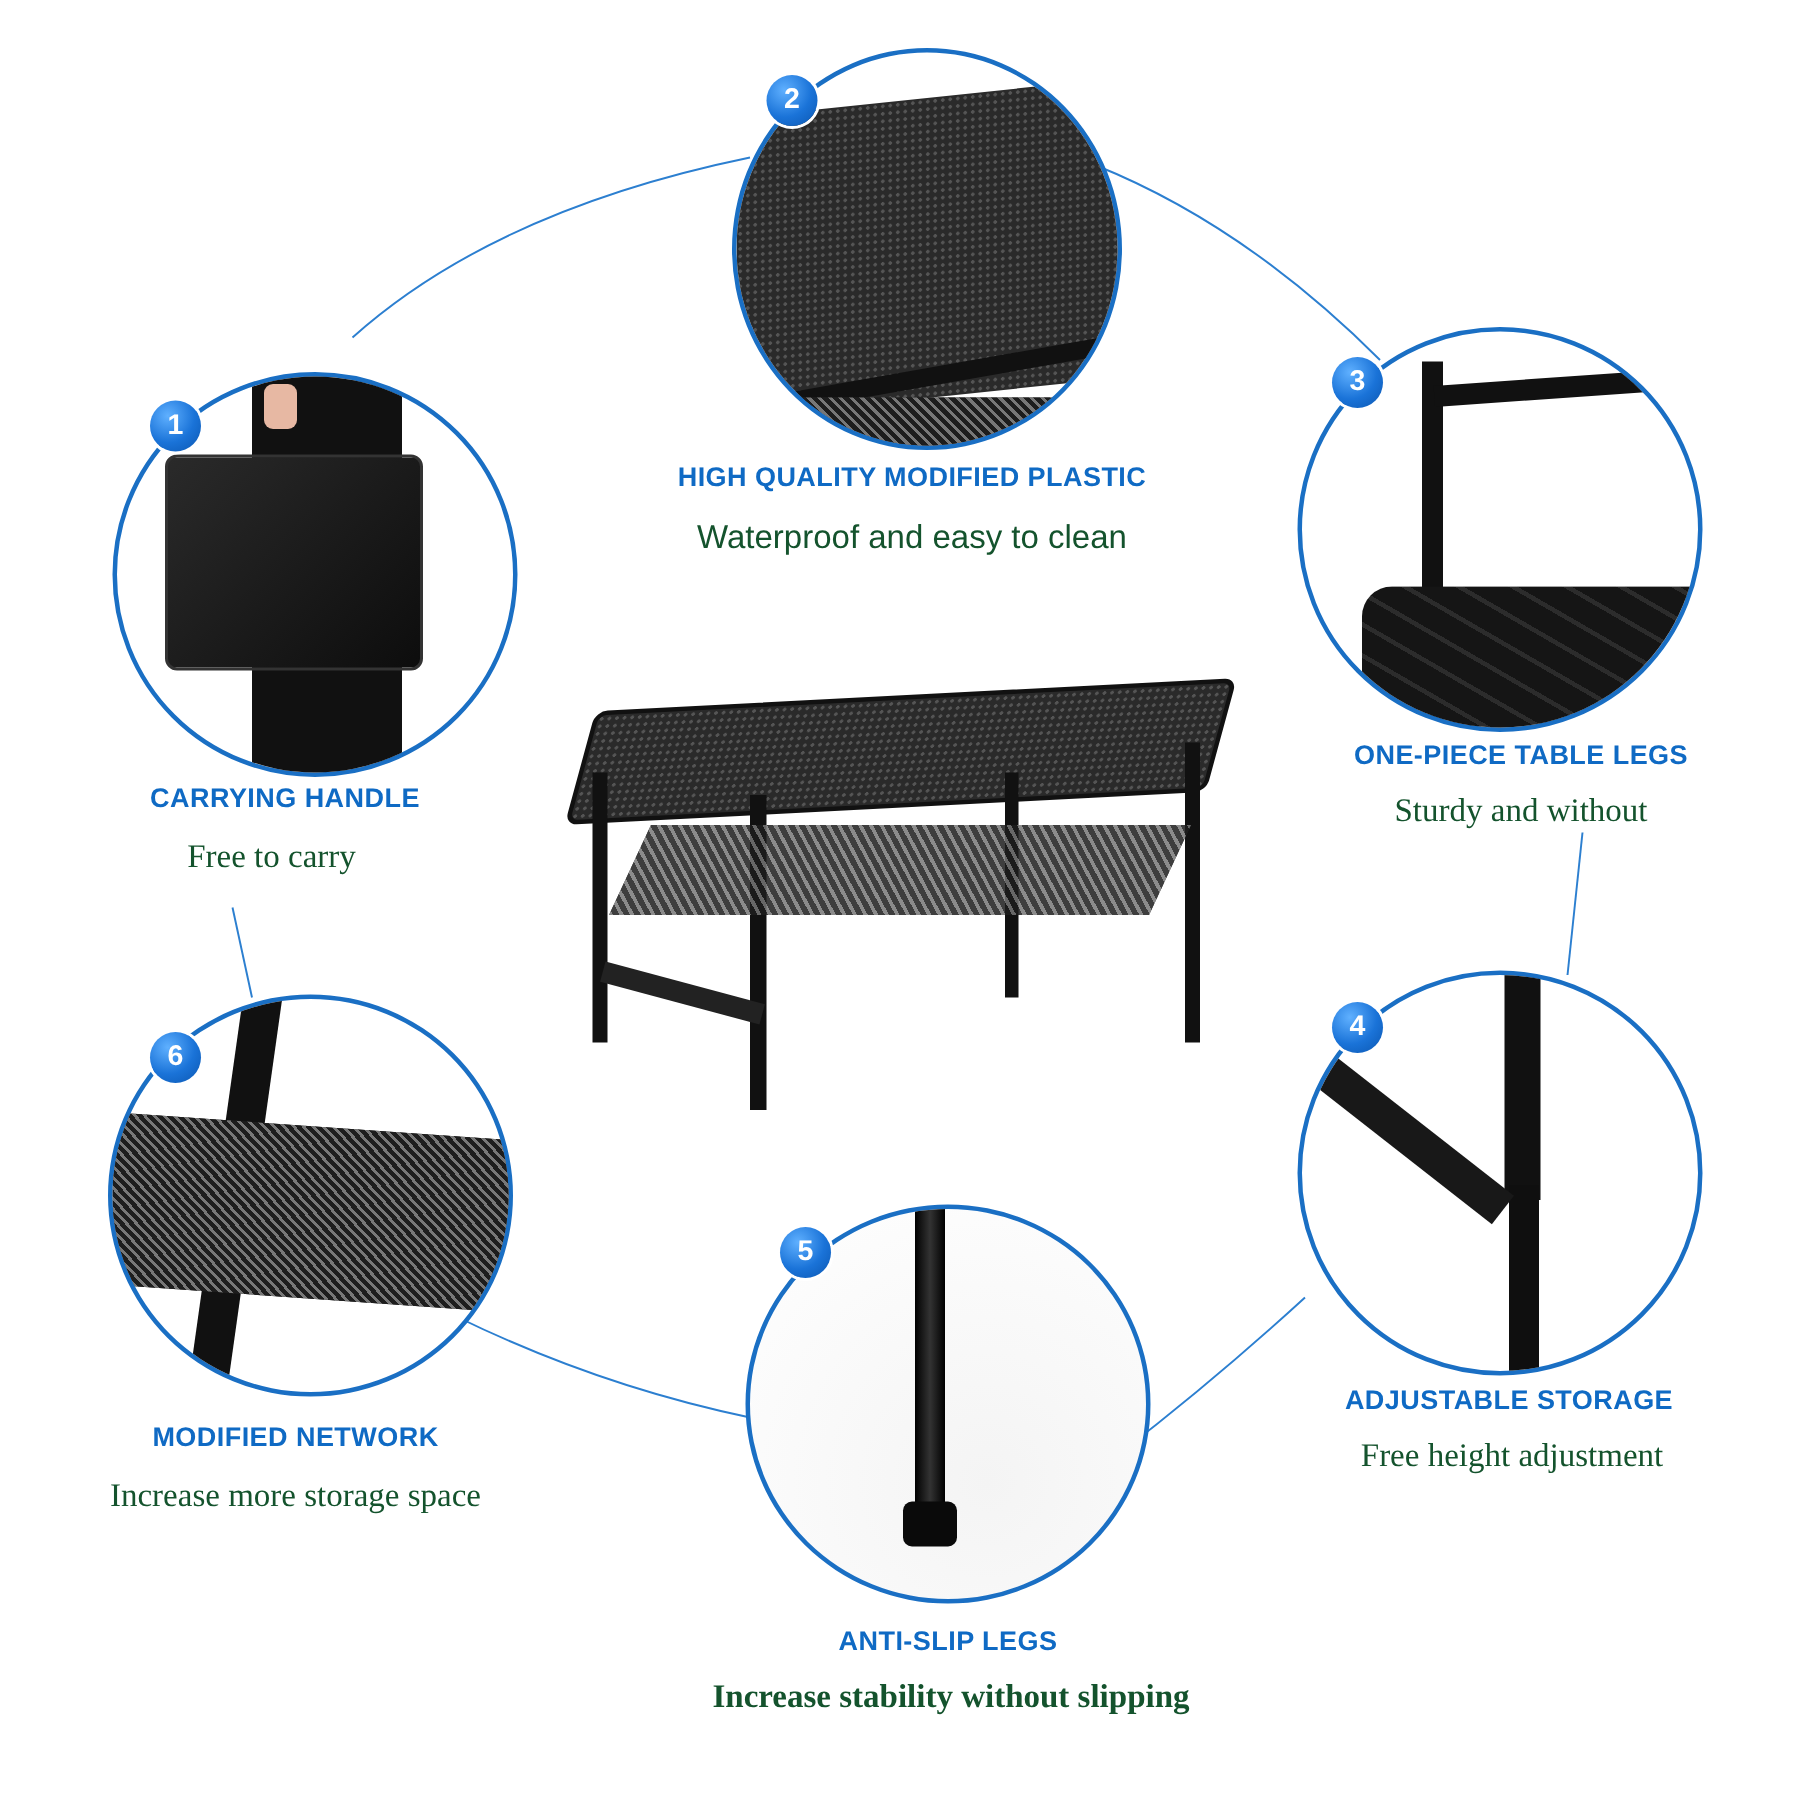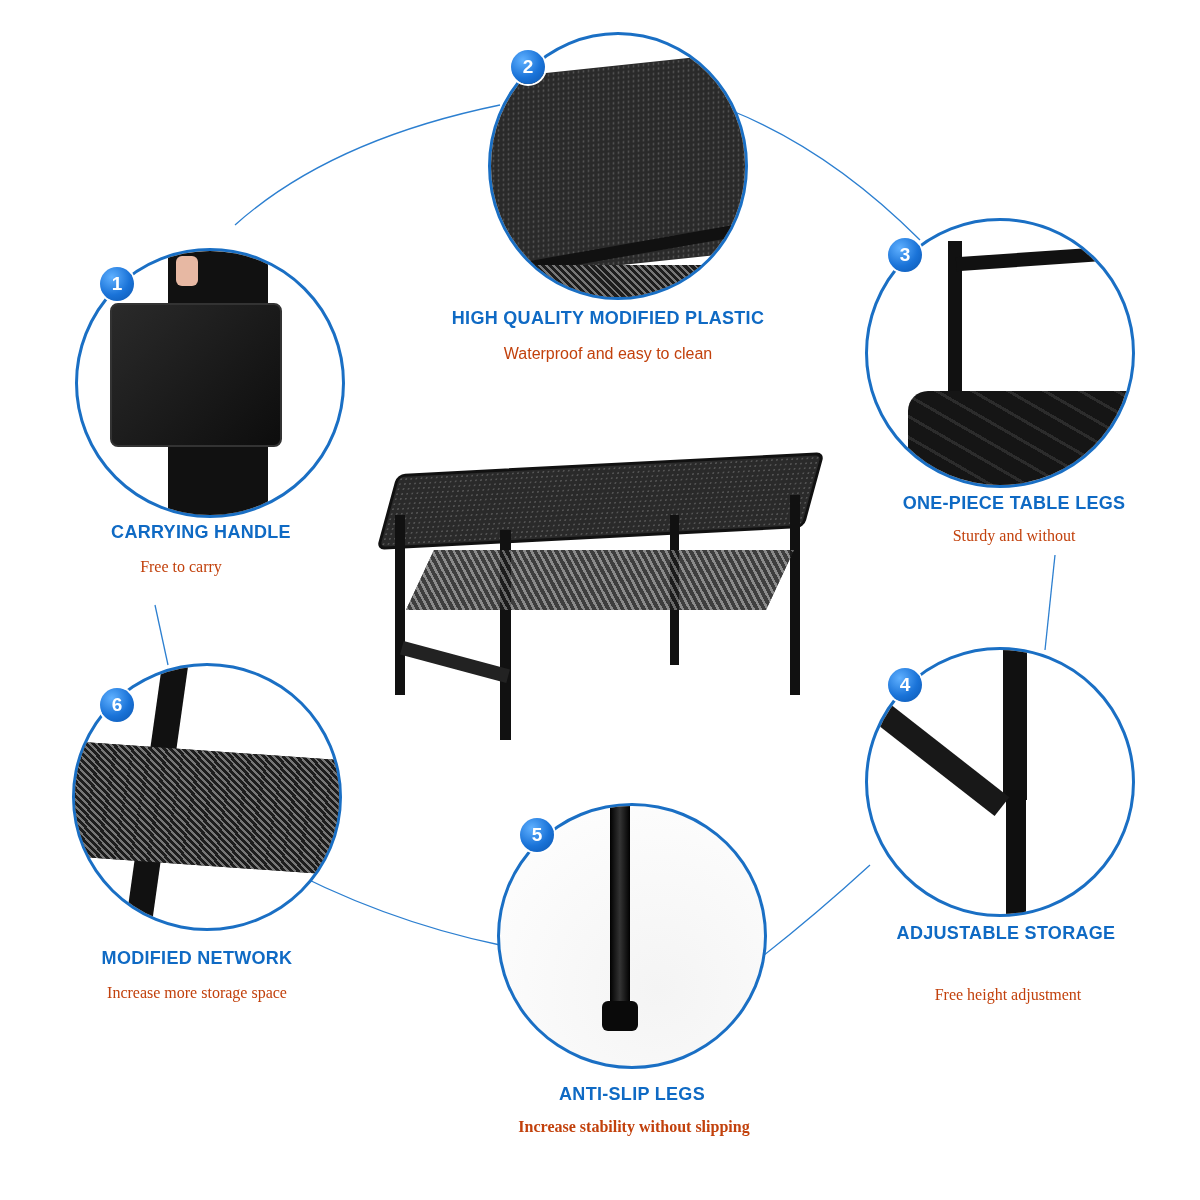--- a/index.html
+++ b/index.html
@@ -4,21 +4,21 @@
 <style>
   html,body{margin:0;padding:0;background:#fff;}
   body{width:1200px;height:1200px;position:relative;overflow:hidden;font-family:"Liberation Sans",sans-serif;}
   .connectors{position:absolute;left:0;top:0;width:1200px;height:1200px;}
   .circle{position:absolute;border-radius:50%;border:3px solid #1a6fc4;overflow:hidden;background:#fff;box-sizing:border-box;}
   .badge{position:absolute;width:34px;height:34px;border-radius:50%;
     background:radial-gradient(circle at 35% 30%,#5fb0ff,#1a73d8 55%,#0b56b0);
     color:#fff;font-weight:bold;font-size:19px;display:flex;align-items:center;justify-content:center;
     box-shadow:0 0 0 2px #fff;font-family:"Liberation Sans",sans-serif;}
   .title{position:absolute;color:#0f6ac4;font-weight:bold;font-size:18px;white-space:nowrap;transform:translateX(-50%);letter-spacing:0.3px;}
-  .sub{position:absolute;color:#c2410c;font-size:16px;white-space:nowrap;transform:translateX(-50%);font-family:"Liberation Serif",serif;}
+  .sub{position:absolute;color:#14532d;font-size:22px;white-space:nowrap;transform:translateX(-50%);font-family:"Liberation Serif",serif;}
   .sub.sans{font-family:"Liberation Sans",sans-serif;}
   .mesh{background-color:#2a2a2a;
     background-image:radial-gradient(#555 1px,transparent 1.2px);background-size:5px 5px;}
   .diag{background-color:#222;
     background-image:repeating-linear-gradient(45deg,#777 0 2px,#1d1d1d 2px 5px);}
 </style>
 </head>
 <body>
 
 <svg class="connectors" viewBox="0 0 1200 1200">
@@ -31,21 +31,21 @@
     <path d="M155 605 L168 665"></path>
   </g>
 </svg>
 
 <div class="circle" style="left:75px;top:248px;width:270px;height:270px;">
   <div style="position:absolute;left:90px;top:-10px;width:100px;height:300px;background:#111;"></div>
   <div style="position:absolute;left:98px;top:5px;width:22px;height:30px;background:#e7b8a3;border-radius:6px;"></div>
   <div style="position:absolute;left:32px;top:52px;width:168px;height:140px;background:linear-gradient(135deg,#2a2a2a,#0d0d0d);border-radius:8px;border:2px solid #333;"></div>
 </div>
 <div class="badge" style="left:100px;top:267px;">1</div>
-<div class="title" style="left:201px;top:522px;">CARRYING HANDLE</div>
+<div class="title" style="left:190px;top:522px;">CARRYING HANDLE</div>
 <div class="sub" style="left:181px;top:558px;">Free to carry</div>
 
 <div class="circle" style="left:488px;top:32px;width:260px;height:268px;">
   <div class="mesh" style="position:absolute;left:0;top:30px;width:260px;height:200px;transform:skewY(-6deg);"></div>
   <div style="position:absolute;left:0;top:210px;width:260px;height:12px;background:#111;transform:rotate(-10deg);"></div>
   <div class="diag" style="position:absolute;left:40px;top:230px;width:200px;height:50px;"></div>
 </div>
 <div class="badge" style="left:511px;top:50px;">2</div>
 <div class="title" style="left:608px;top:308px;">HIGH QUALITY MODIFIED PLASTIC</div>
 <div class="sub sans" style="left:608px;top:345px;">Waterproof and easy to clean</div>
@@ -70,21 +70,21 @@
   <div style="position:absolute;left:20px;top:200px;width:110px;height:14px;background:#222;transform:rotate(15deg);"></div>
 </div>
 
 <div class="circle" style="left:865px;top:647px;width:270px;height:270px;">
   <div style="position:absolute;left:135px;top:-10px;width:24px;height:160px;background:#111;"></div>
   <div style="position:absolute;left:138px;top:140px;width:20px;height:140px;background:#0f0f0f;"></div>
   <div style="position:absolute;left:0;top:40px;width:170px;height:24px;background:#181818;transform:rotate(38deg);transform-origin:left;"></div>
 </div>
 <div class="badge" style="left:888px;top:668px;">4</div>
 <div class="title" style="left:1006px;top:923px;">ADJUSTABLE STORAGE</div>
-<div class="sub" style="left:1008px;top:957px;margin-top:29px;">Free height adjustment</div>
+<div class="sub" style="left:1008px;top:957px;">Free height adjustment</div>
 
 <div class="circle" style="left:497px;top:803px;width:270px;height:266px;background:radial-gradient(circle at 60% 70%,#f4f4f4,#fff);">
   <div style="position:absolute;left:110px;top:-5px;width:20px;height:210px;background:linear-gradient(90deg,#000,#333,#000);"></div>
   <div style="position:absolute;left:102px;top:195px;width:36px;height:30px;background:#0a0a0a;border-radius:6px;"></div>
 </div>
 <div class="badge" style="left:520px;top:818px;">5</div>
 <div class="title" style="left:632px;top:1084px;">ANTI-SLIP LEGS</div>
 <div class="sub" style="left:634px;top:1118px;font-weight:bold;">Increase stability without slipping</div>
 
 <div class="circle" style="left:72px;top:663px;width:270px;height:268px;">

